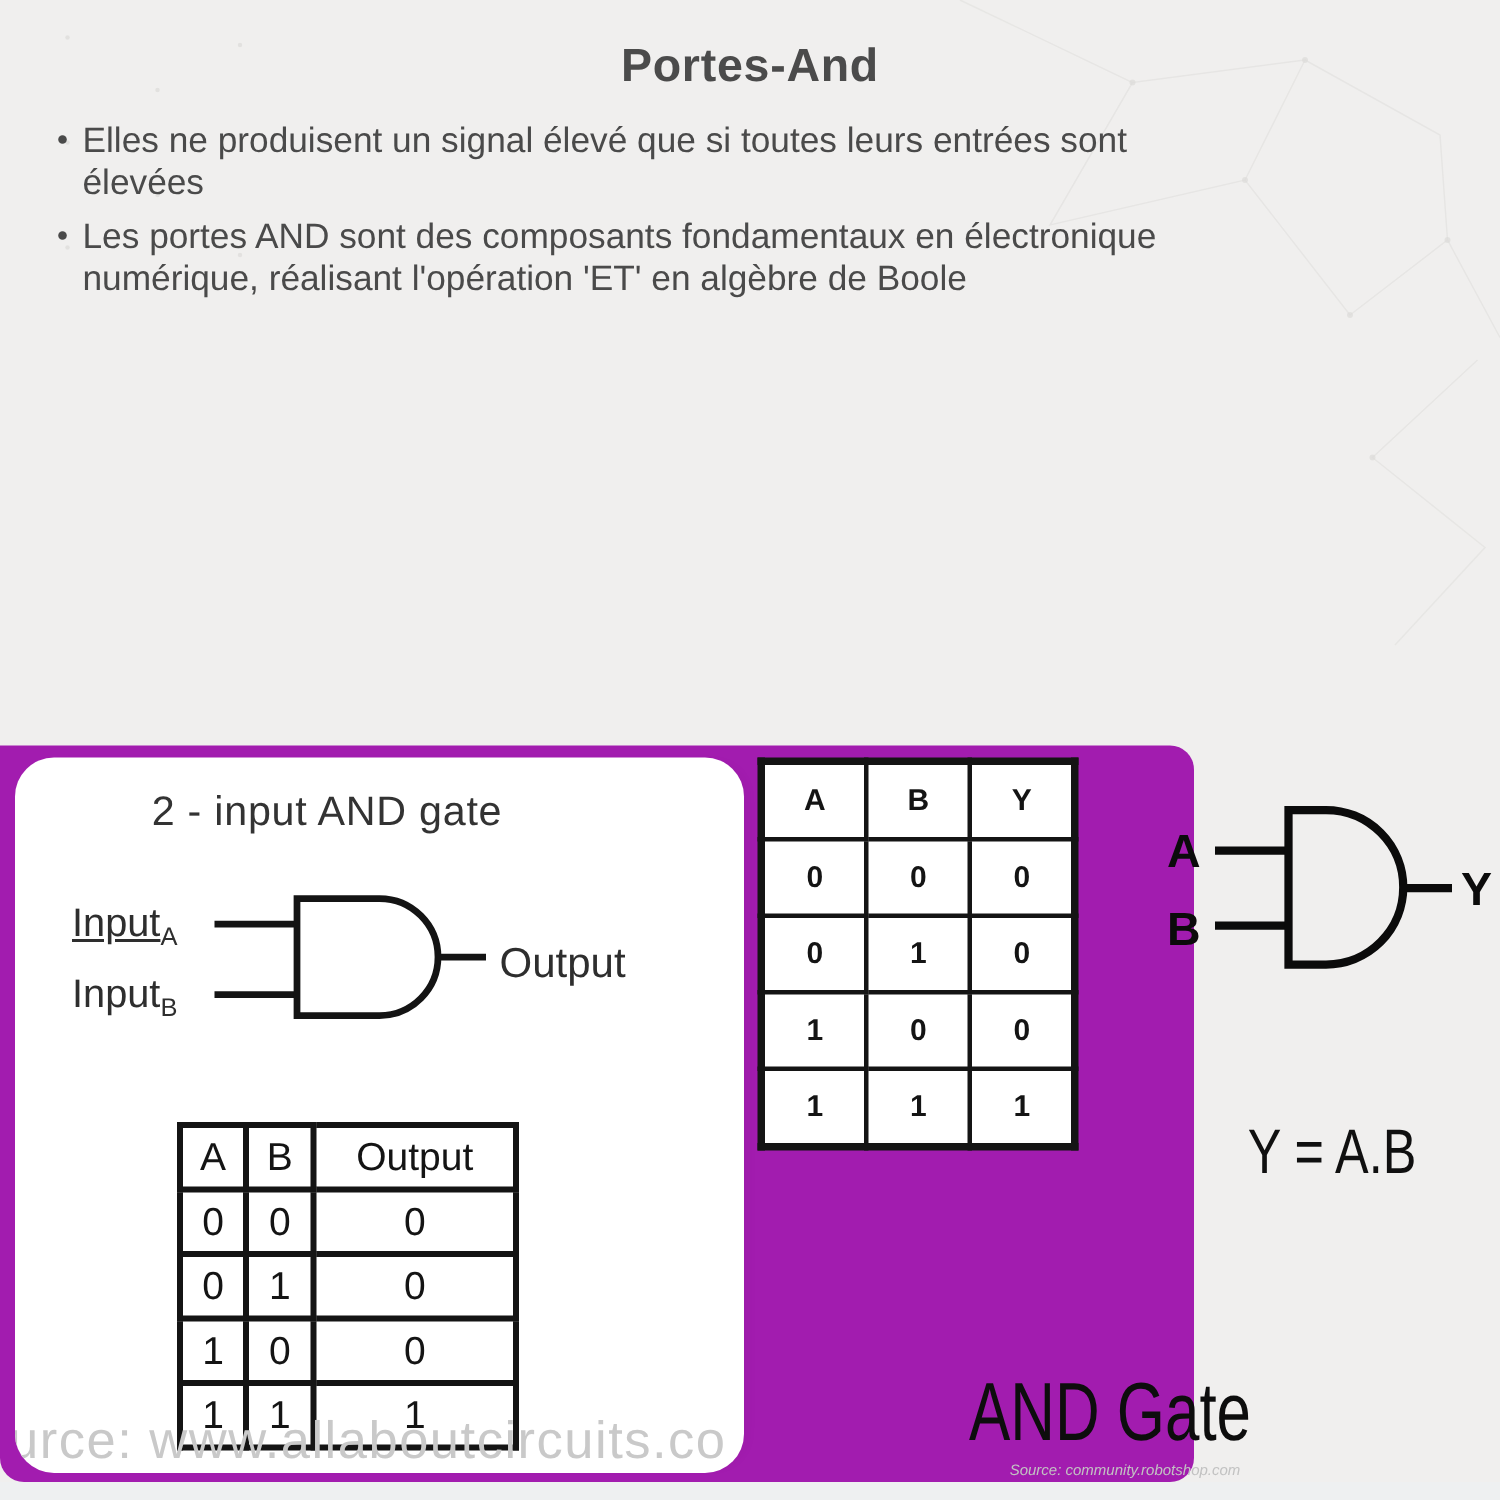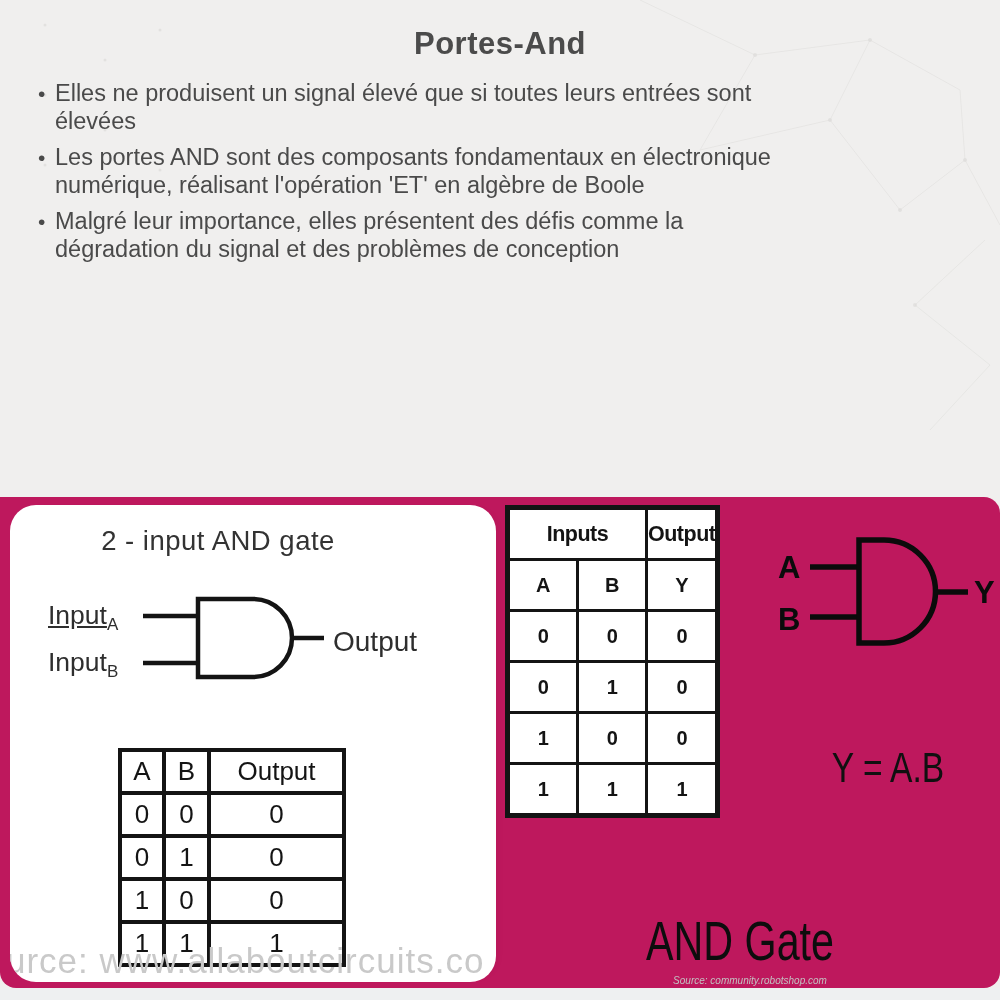--- a/index.html
+++ b/index.html
@@ -20,22 +20,22 @@
   }
   .bullets li{
     position:relative;padding-left:17px;margin:0 0 9px 0;
     font-size:23.5px;line-height:27.5px;color:#4a4a4a;white-space:pre-line;
   }
   .bullets li::before{
     content:"•";position:absolute;left:0;top:0;color:#4a4a4a;font-size:21px;
   }
   
   .bottom-card{
-    position:absolute;left:0;top:497px;width:1000px;height:491px;
-    background:#be185d;border-radius:0 16px 16px 16px;
+    position:absolute;left:0;top:497px;width:796px;height:491px;
+    background:#a21caf;border-radius:0 16px 16px 16px;
   }
   .footer-strip{position:absolute;left:0;top:988px;width:1000px;height:12px;background:#eef0f1;}
   
   .left-panel{
     position:absolute;left:10px;top:8px;width:486px;height:477px;
     background:#ffffff;border-radius:26px;overflow:hidden;
     box-shadow:6px 0 10px -6px rgba(0,0,0,.05);
   }
   .lp-title{
     position:absolute;left:0;top:20px;width:416px;text-align:center;
@@ -116,22 +116,20 @@
     </g>
   </svg>
 
   <h1 class="page-title">Portes-And</h1>
 
   <ul class="bullets">
     <li>Elles ne produisent un signal élevé que si toutes leurs entrées sont
 élevées</li>
     <li>Les portes AND sont des composants fondamentaux en électronique
 numérique, réalisant l'opération 'ET' en algèbre de Boole</li>
-    <li>Malgré leur importance, elles présentent des défis comme la
-dégradation du signal et des problèmes de conception</li>
   </ul>
 </div>
 
 <div class="bottom-card">
 
   <div class="left-panel">
     <div class="lp-title">2 - input AND gate</div>
 
     <span class="lp-label" style="left:38px;top:95px;text-decoration:underline;"><span>Input</span><sub>A</sub></span>
     <span class="lp-label" style="left:38px;top:142px;"><span>Input</span><sub>B</sub></span>
@@ -174,24 +172,20 @@
         <td>1</td>
       </tr>
     </tbody>
       </table>
 
     <div class="lp-watermark">urce: www.allaboutcircuits.co</div>
   </div>
 
   <table class="mid-table">
     <tbody>
-        <tr>
-      <td colspan="2" class="gh">Inputs</td>
-      <td class="gh cw">Output</td>
-    </tr>
     <tr>
       <td class="cw">A</td>
       <td class="cw">B</td>
       <td class="cw">Y</td>
     </tr>
     <tr>
       <td>0</td>
       <td>0</td>
       <td>0</td>
     </tr>

